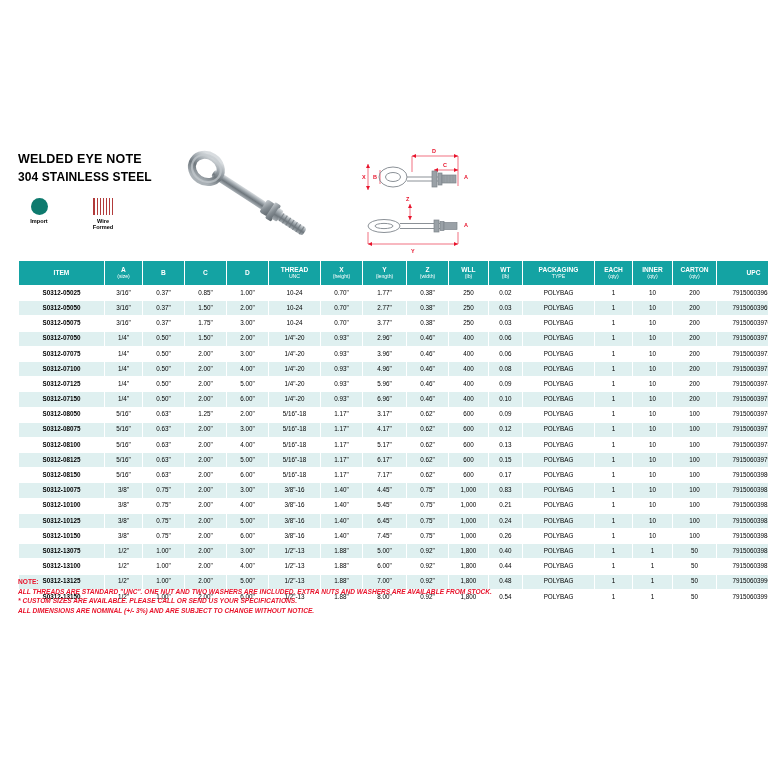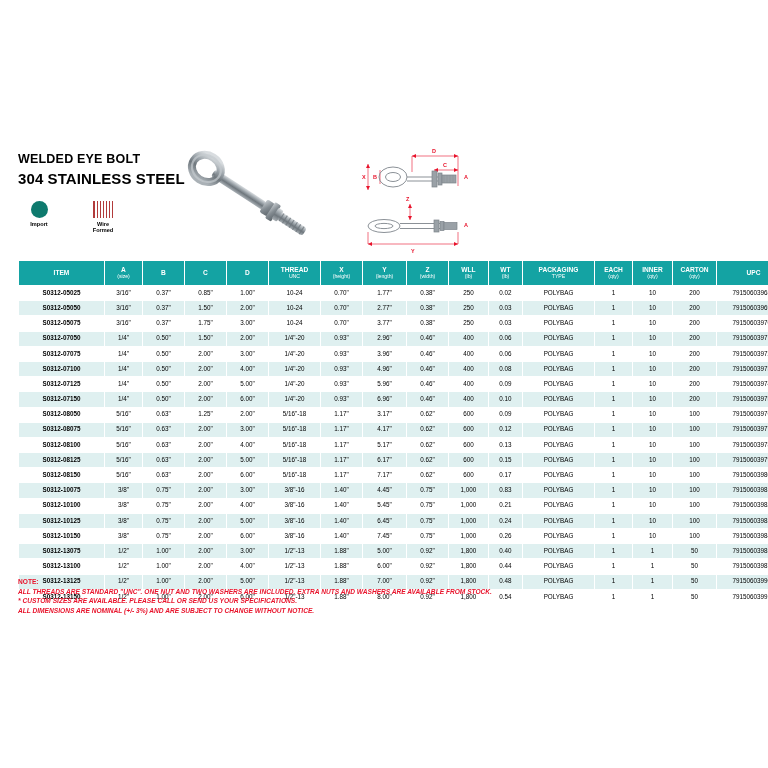--- a/index.html
+++ b/index.html
@@ -29,21 +29,21 @@
     width: 170px;
   }
   .title {
     font-size: 12.5px;
     font-weight: bold;
     letter-spacing: 0.2px;
     color: #000;
     margin: 0;
   }
   .subtitle {
-    font-size: 15px;
+    font-size: 12px;
     font-weight: bold;
     color: #000;
     margin-top: 4px;
     letter-spacing: 0.1px;
   }
   .badges {
     margin-top: 14px;
     display: flex;
     gap: 22px;
   }
@@ -143,21 +143,21 @@
     font-style: italic;
   }
   .notes .n-head { font-style: normal; }
 </style>
 </head>
 <body>
 
 <div class="page">
 
   <div class="header-block">
-    <div class="title">WELDED EYE BOLT</div>
+    <div class="title">WELDED EYE NOTE</div>
     <div class="subtitle">304 STAINLESS STEEL</div>
     <div class="badges">
       <div class="badge">
         <div class="badge-circle"></div>
         <div class="badge-label">Import</div>
       </div>
       <div class="badge">
         <div class="badge-coil"></div>
         <div class="badge-label" style="white-space:pre-line">Wire
 Formed</div>

